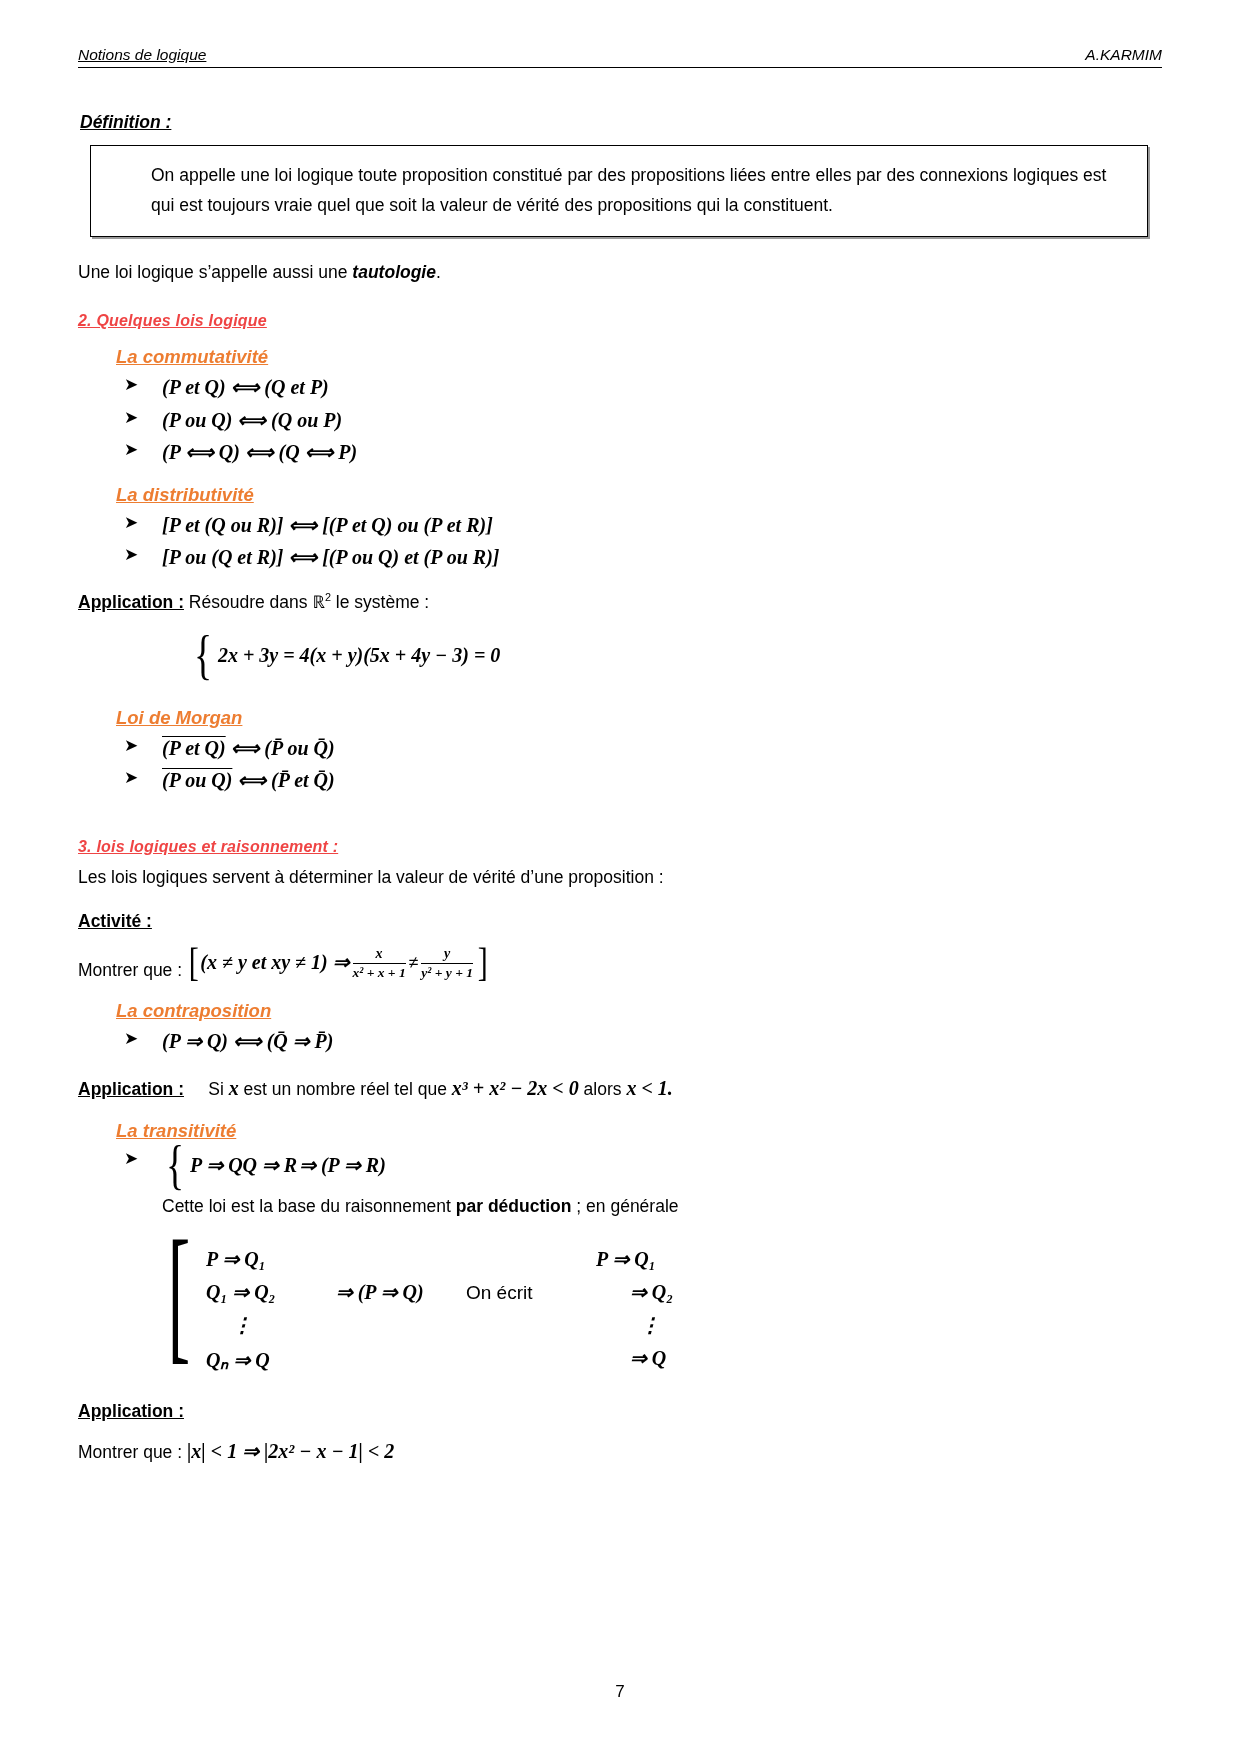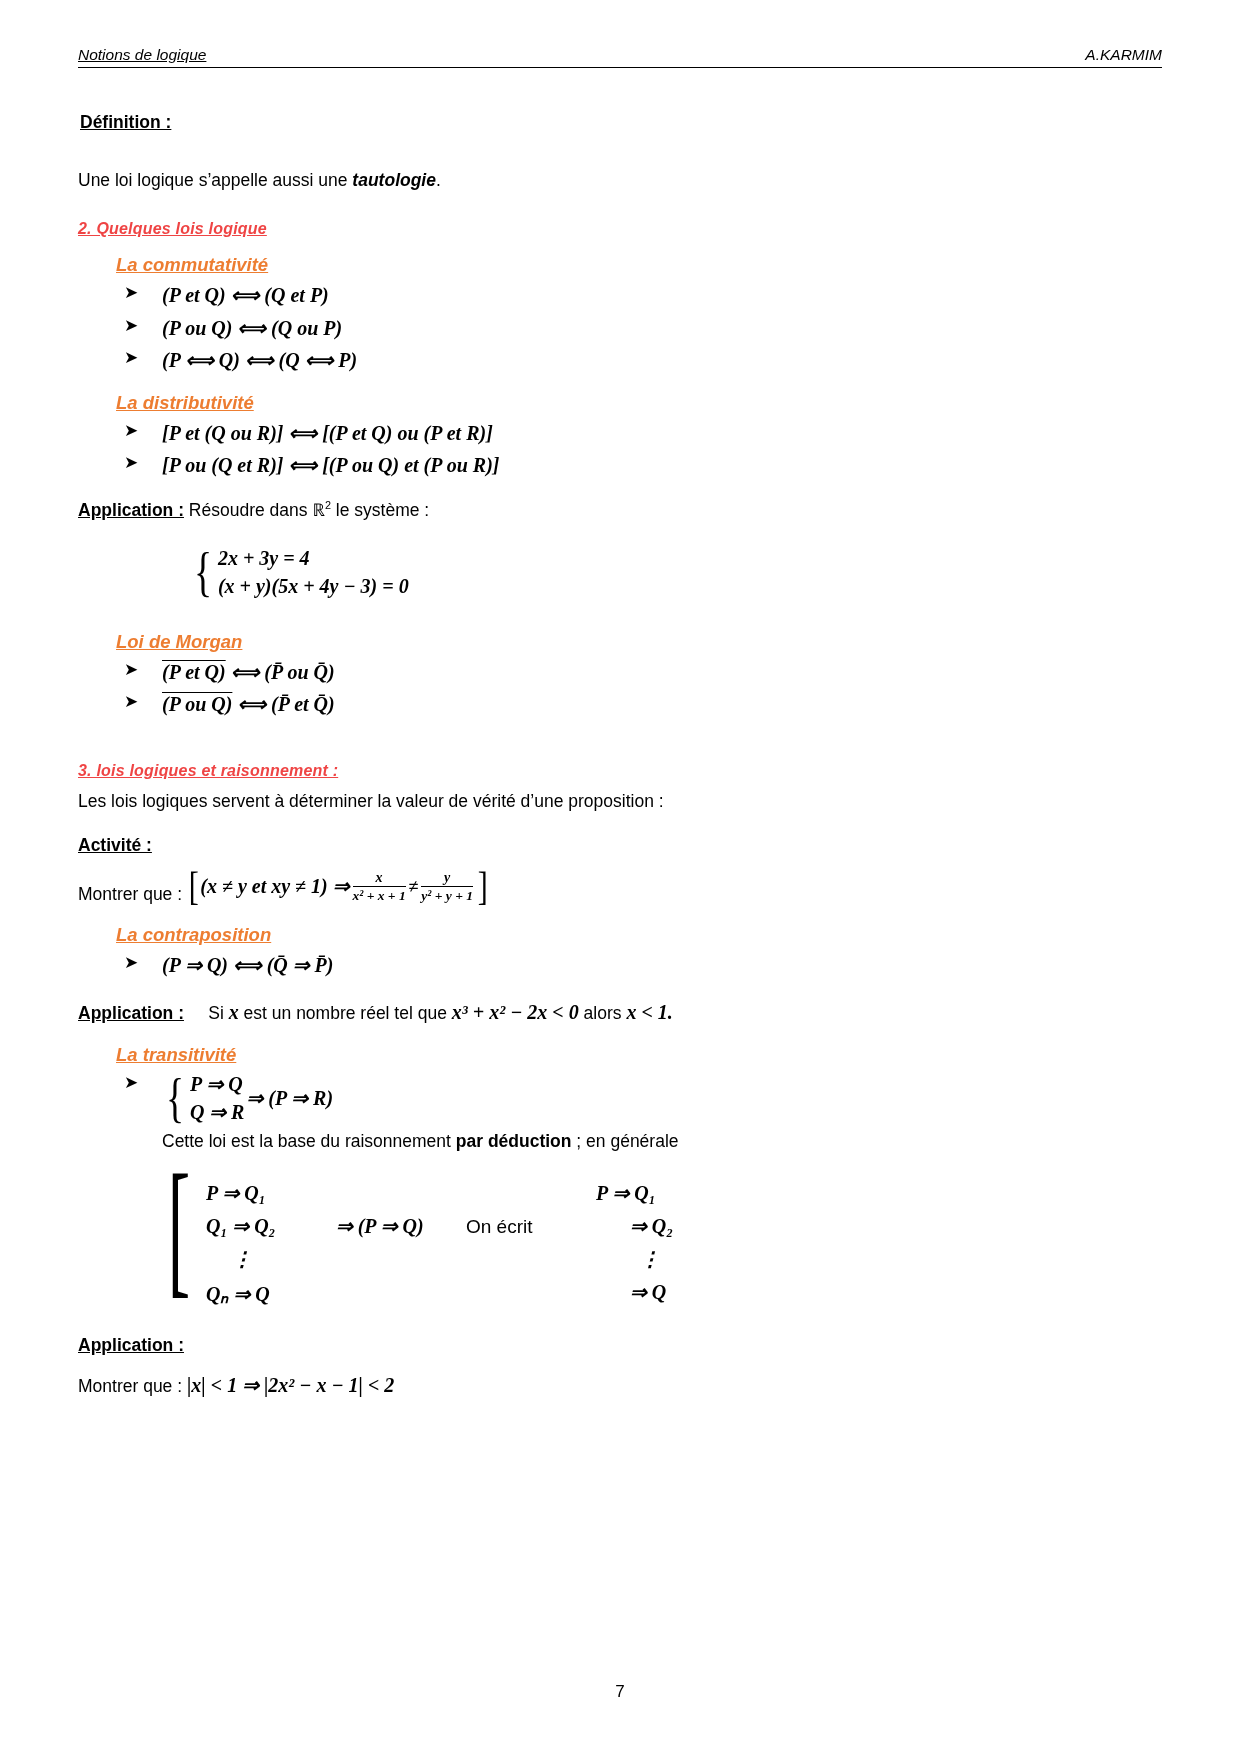--- a/index.html
+++ b/index.html
@@ -51,20 +51,21 @@
     text-decoration: underline;
     font-size: 17.5px;
   }
 
   
   .def-title {
     font-weight: bold;
     text-decoration: underline;
     font-size: 17.5px;
     margin: 0 0 12px 2px;
+    font-style: italic;
   }
   .def-box {
     border: 1.6px solid #000;
     box-shadow: 2px 2px 0 #9a9a9a;
     padding: 14px 24px 16px 60px;
     font-size: 17.5px;
     line-height: 1.72;
     margin: 0 14px 0 12px;
   }
 
@@ -134,21 +135,20 @@
   .system .brace {
     font-family: "Liberation Serif", serif;
     font-size: 54px;
     font-style: normal;
     line-height: .72;
     transform: scaleX(.7);
     display: inline-block;
   }
   .system .rows {
     display: flex;
-    flex-direction: column;
     line-height: 1.42;
   }
 
   .indent-eq { padding-left: 112px; }
   .indent-2  { padding-left: 84px; }
 
   
   .frac {
     display: inline-flex;
     flex-direction: column;
@@ -238,20 +238,23 @@
 
 <div class="page">
 
   <div class="doc-header">
     <span class="left">Notions de logique</span>
     <span class="right">A.KARMIM</span>
   </div>
 
   <div class="def-title">Définition :</div>
 
+  <div class="def-box">
+    <span>On appelle une loi logique toute proposition constitué par des propositions liées entre elles par des connexions logiques est qui est toujours vraie quel que soit la valeur de vérité des propositions qui la constituent.</span>
+  </div>
 
   <div class="spacer-md"></div>
 
   <p class="body-text">
     <span>Une loi logique s’appelle aussi une </span><span class="bolditalic">tautologie</span><span>.</span>
   </p>
 
   <div class="h-red">2. Quelques lois logique</div>
 
   <div class="h-orange">La commutativité</div>

